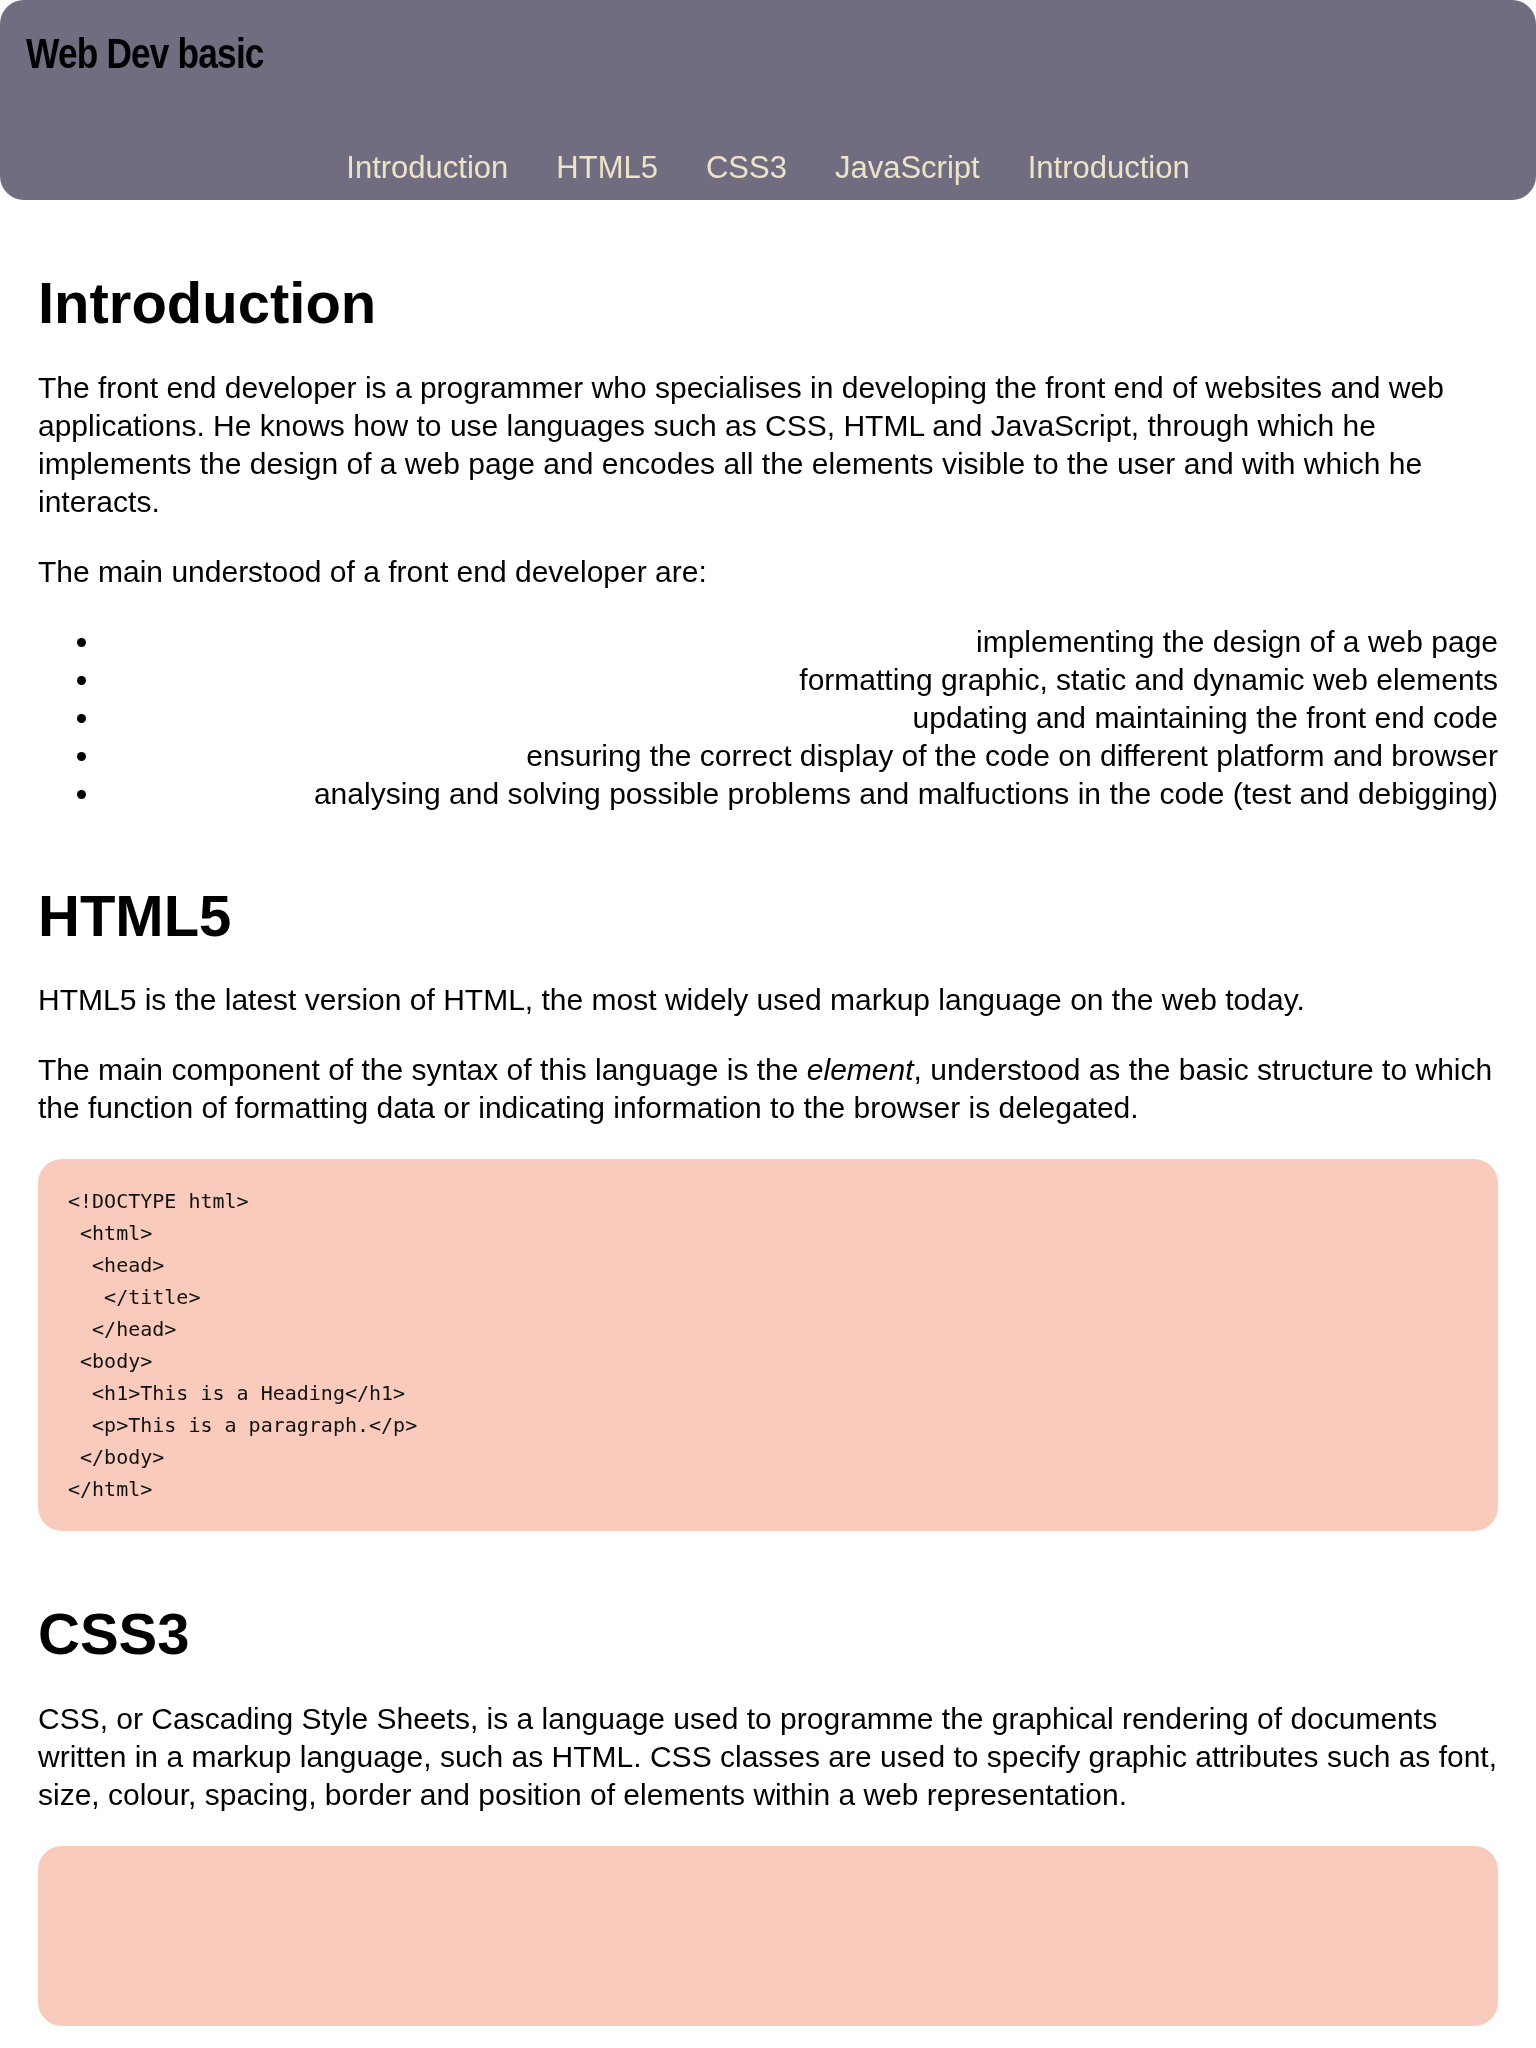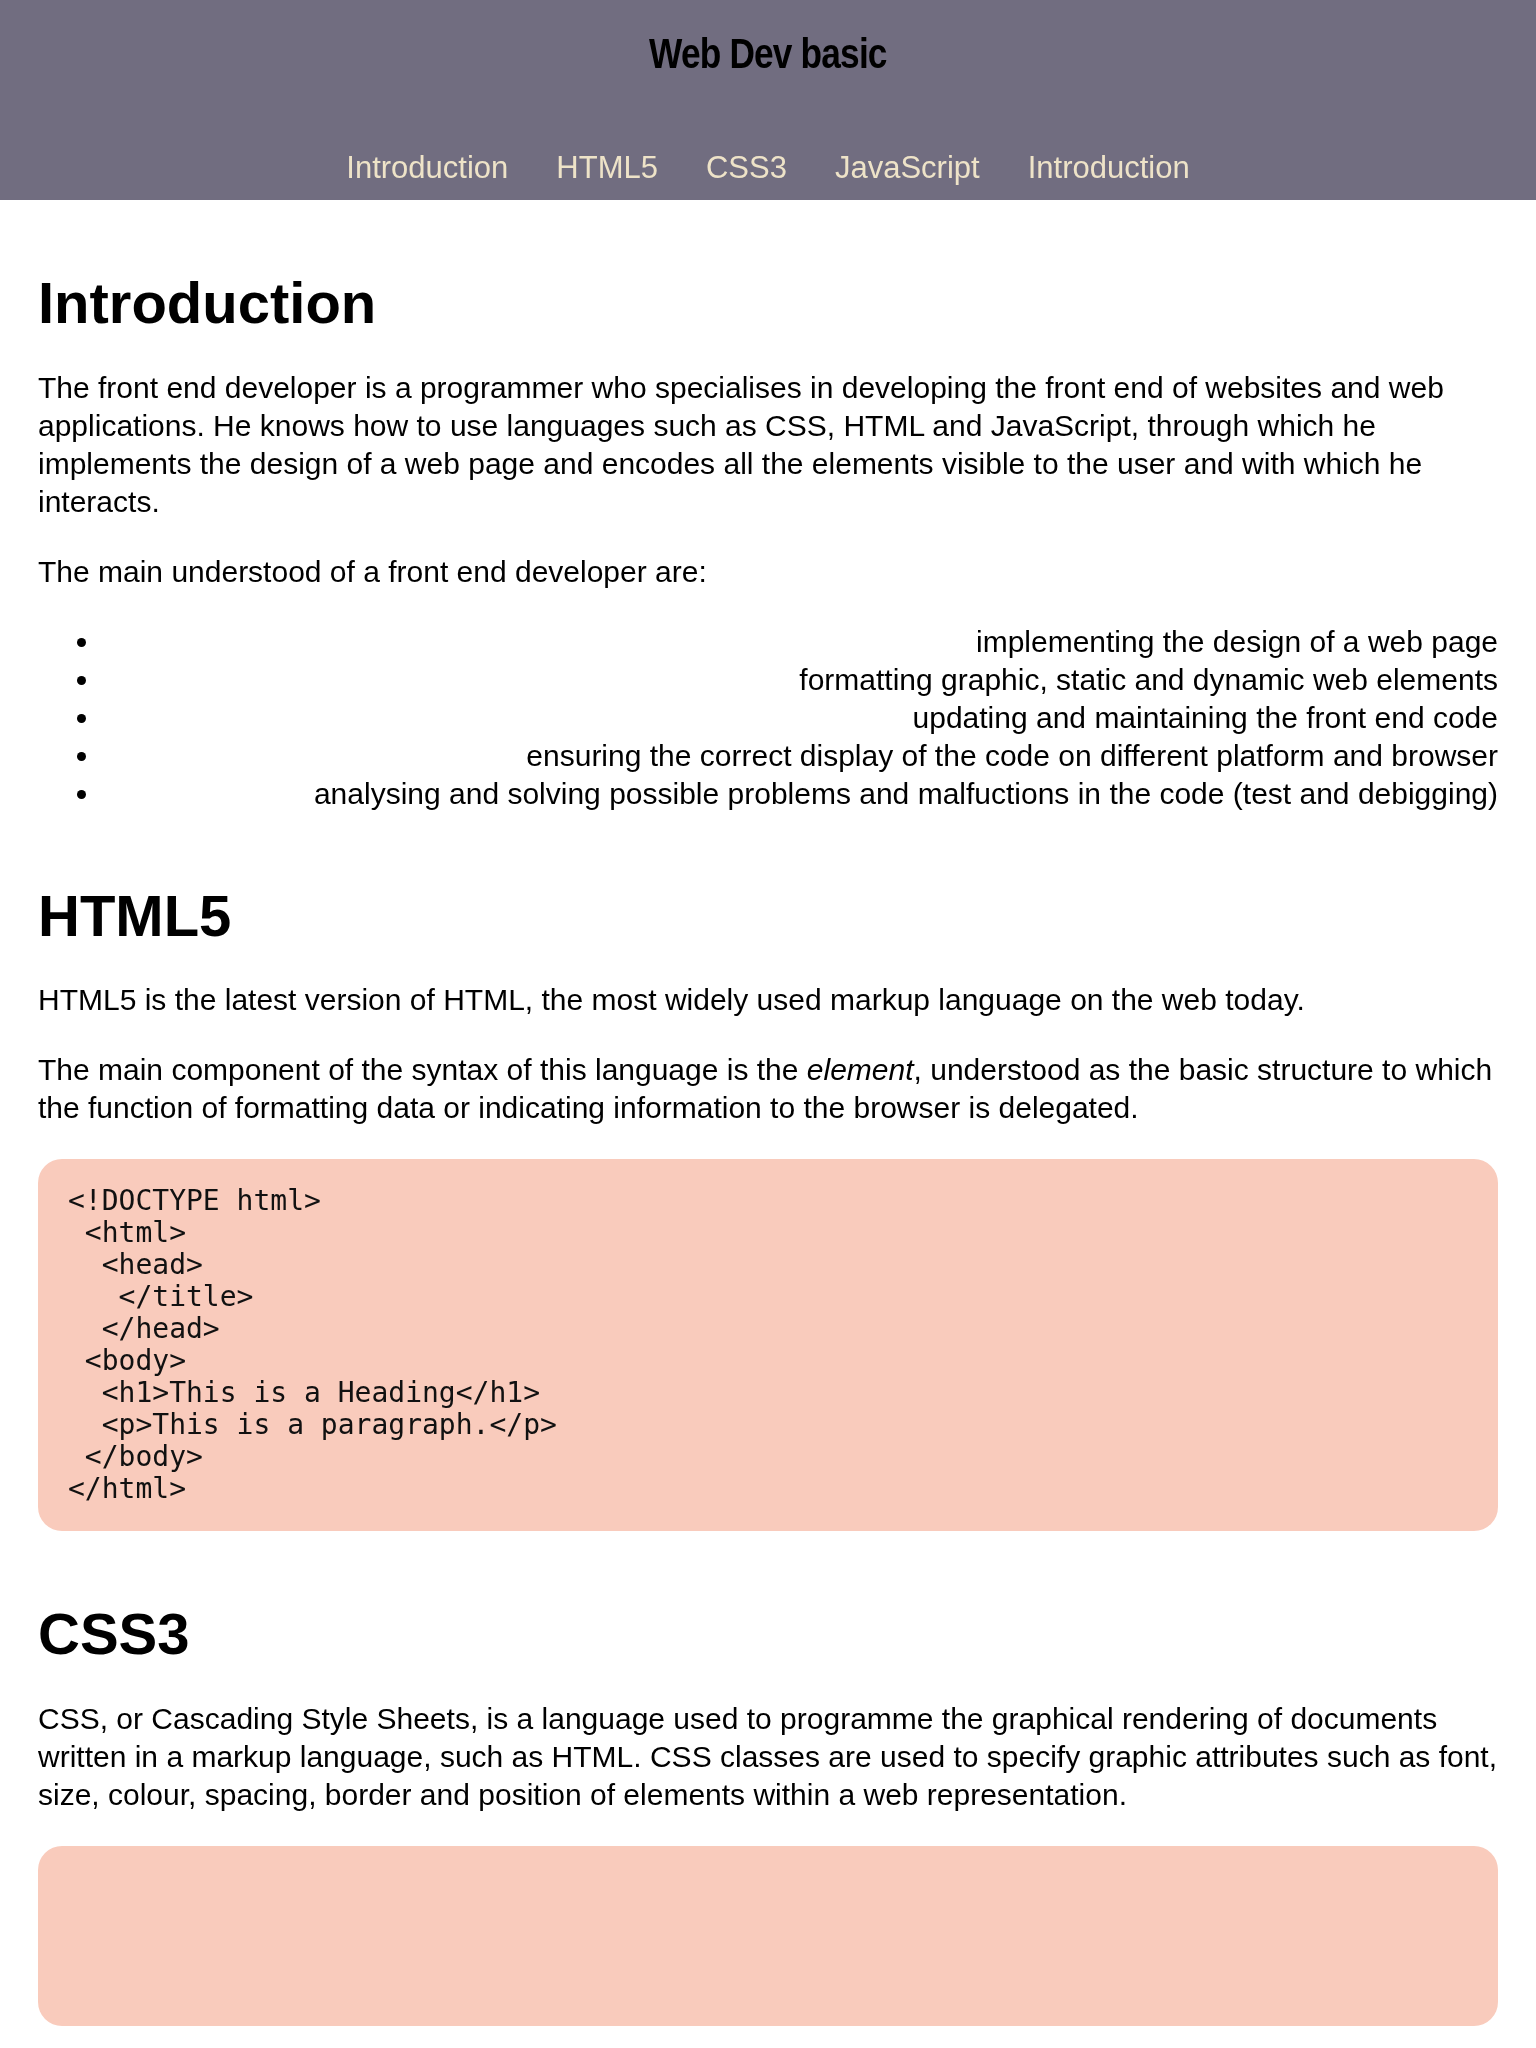--- a/index.html
+++ b/index.html
@@ -12,21 +12,21 @@
     background: #ffffff;
     font-family: "Liberation Sans", sans-serif;
     color: #000000;
   }
 
   
   .site-header {
     width: 100%;
     height: 200px;
     background: #716d80;
-    text-align: center;
+    border-radius: 24px;
   }
   .site-title-wrap {
     margin: 0;
     padding-top: 28px;
     line-height: 50px;
   }
   .site-title {
     display: inline-block;
     font-size: 43px;
     font-weight: bold;
@@ -76,21 +76,21 @@
 
   .code-block {
     margin: 24px 0 0 0;
     background: #f9cbbc;
     border-radius: 24px;
     padding: 26px 30px;
   }
   .code-block pre {
     margin: 0;
     font-family: "DejaVu Sans Mono", monospace;
-    font-size: 28px;
+    font-size: 20px;
     line-height: 32px;
     white-space: pre;
     color: #111111;
   }
   .code-block.empty-cut {
     min-height: 180px;
   }
 </style>
 </head>
 <body>

